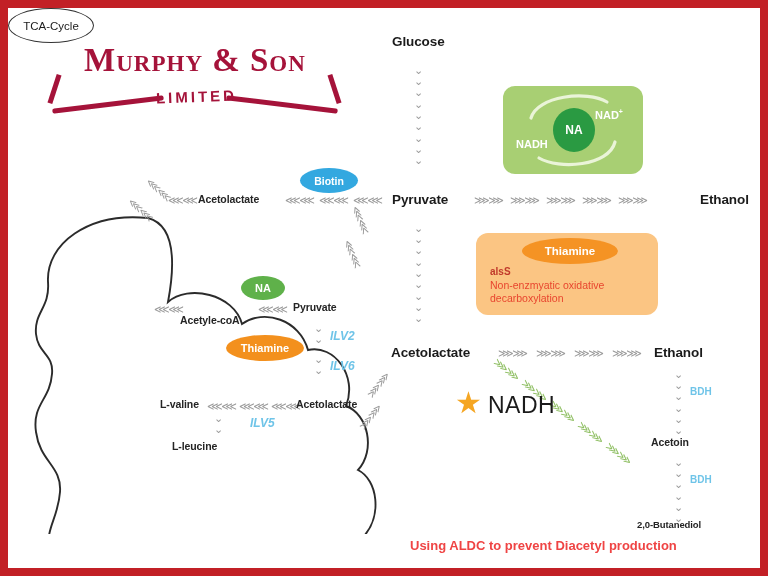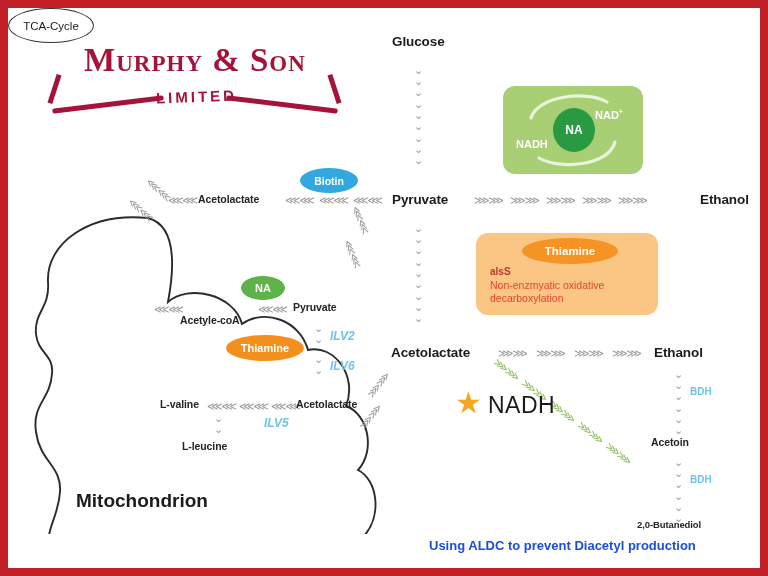--- a/index.html
+++ b/index.html
@@ -91,21 +91,21 @@
     display:flex;align-items:center;justify-content:center;
     font-size:11.5px;font-weight:normal;color:#1b1b1b;
   }
 
   .gene{position:absolute;color:#6fc4e8;font-weight:bold;font-size:12px;font-style:italic;}
   .bdh{position:absolute;color:#6fc4e8;font-weight:bold;font-size:10px;}
 
   #star{position:absolute;left:447px;top:380px;font-size:30px;color:#f5a623;line-height:1;}
   #aldc{position:absolute;left:480px;top:384px;font-size:23px;color:#1b1b1b;font-weight:normal;letter-spacing:.5px;}
 
-  #caption{position:absolute;left:402px;top:530px;font-size:13px;font-weight:bold;color:#1d4ed8;margin-left:19px;}
+  #caption{position:absolute;left:402px;top:530px;font-size:13px;font-weight:bold;color:#ef4444;}
   #mito-label{position:absolute;left:68px;top:482px;font-size:19px;font-weight:bold;color:#1b1b1b;}
 </style>
 </head>
 <body>
 
 <div id="frame">
 
   <div id="logo">
     <div class="swoosh" id="sw-vl"></div>
     <div class="swoosh" id="sw-vr"></div>
@@ -216,25 +216,24 @@
   <div class="chev v" style="left:305px;top:314px;">⌄⌄</div>
   <div class="gene" style="left:322px;top:321px;">ILV2</div>
   <div class="chev v" style="left:305px;top:345px;">⌄⌄</div>
   <div class="gene" style="left:322px;top:351px;">ILV6</div>
 
   <div class="lbl small" style="left:152px;top:390px;text-align:center;">L-valine</div>
   <div class="chev" style="left:199px;top:393px;">⋘⋘</div>
   <div class="chev" style="left:231px;top:393px;">⋘⋘</div>
   <div class="chev" style="left:263px;top:393px;">⋘⋘</div>
   <div class="lbl small" style="left:288px;top:390px;">Acetolactate</div>
-  <div class="gene" style="left:256px;top:408px;">ILV5</div>
+  <div class="gene" style="left:242px;top:408px;">ILV5</div>
 
   <div class="chev v" style="left:205px;top:404px;">⌄⌄</div>
-  <div class="lbl small" style="left:174px;top:432px;text-align:center;">L-leucine</div>
+  <div class="lbl small" style="left:164px;top:432px;text-align:center;">L-leucine</div>
 
   <div class="chev" style="left:356px;top:372px;transform:rotate(-52deg);">⋙⋙</div>
   <div class="chev" style="left:348px;top:404px;transform:rotate(-52deg);">⋙⋙</div>
 
-  <div id="mito-label">Mitochondrion</div>
 
   <div id="caption">Using ALDC to prevent Diacetyl production</div>
 
 </div>
 
 </body></html>

